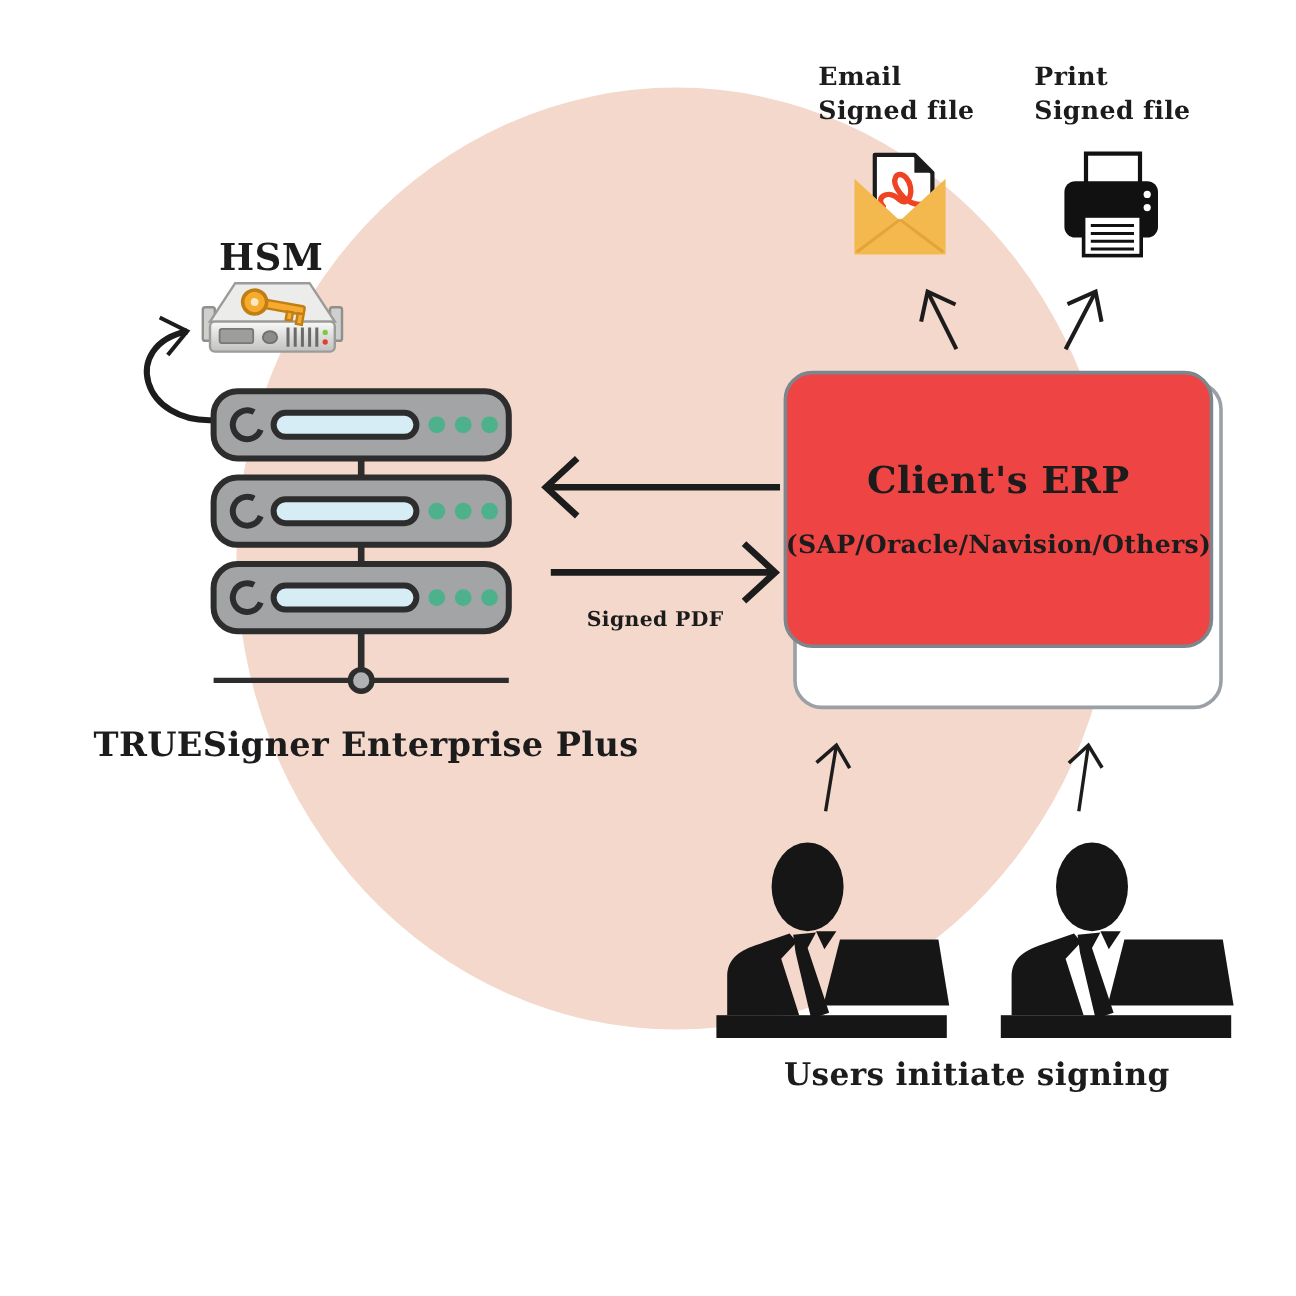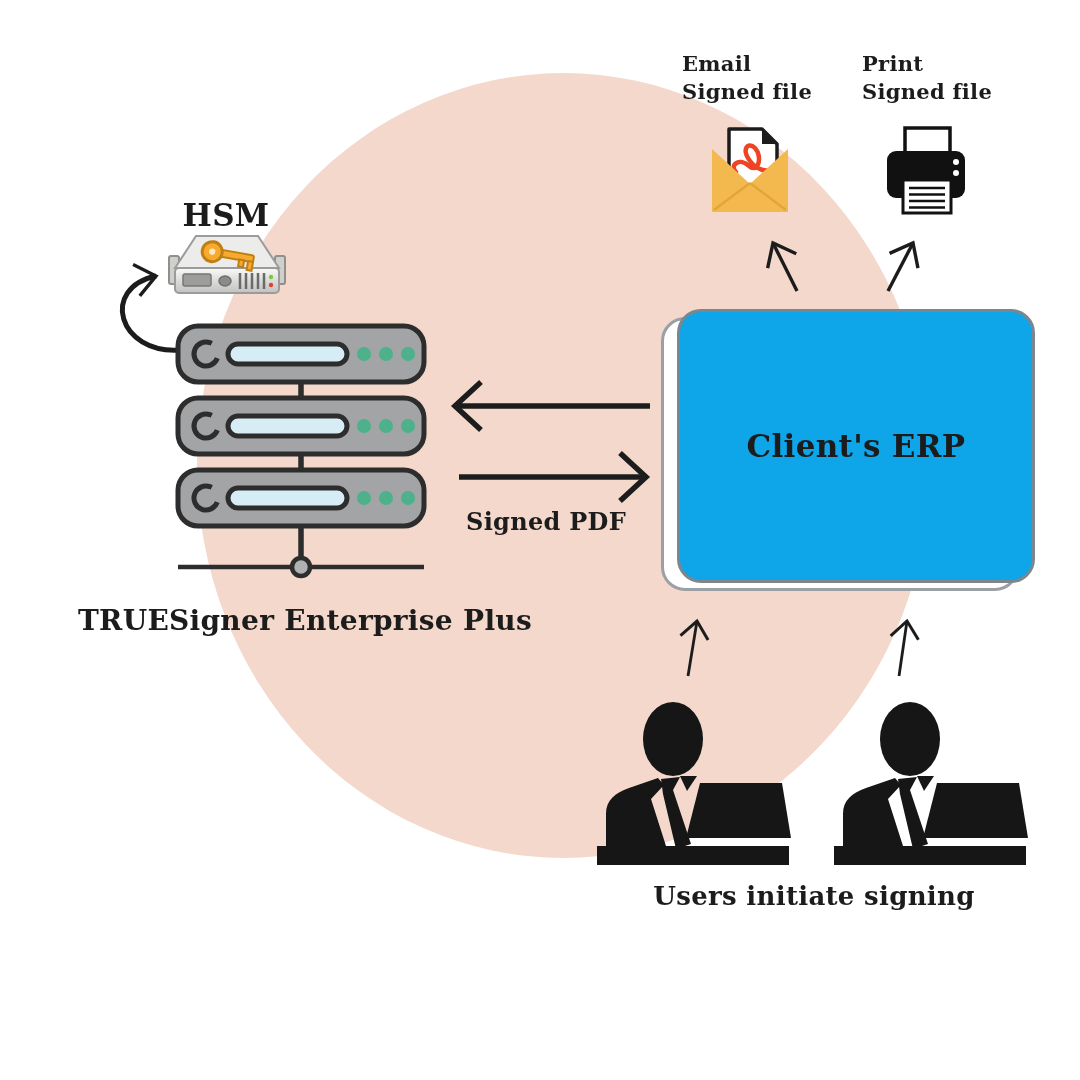--- a/index.html
+++ b/index.html
@@ -14,54 +14,54 @@
     border-radius:50%; background:#f3d8cb;
   }
   
   .lbl {
     position:absolute; transform:translateX(-50%);
     font-weight:700; color:#1c1c1c; white-space:nowrap; 
     letter-spacing:0.3px;
   }
   .lbl-hsm        { left:226px; top:197px; font-size:31px; }
   .lbl-initiate   { left:551px; top:344px; font-size:23px; }
-  .lbl-signedpdf  { left:546px; top:507px; font-size:24px; }
+  .lbl-signedpdf  { left:546px; top:507px; font-size:17px; }
   .lbl-ts1        { left:305px; top:604px; font-size:28px; }
   .lbl-ts2        { left:306px; top:651px; font-size:27px; }
   .lbl-email      { left:747px; top:50px;  font-size:21px; line-height:28px; }
   .lbl-print      { left:927px; top:50px;  font-size:21px; line-height:28px; }
   .lbl-users      { left:814px; top:881px; font-size:26px; }
   
   .erp-shadow {
     position:absolute; left:661px; top:317px; width:358px; height:274px;
     border:3px solid #9aa0a6; border-radius:24px; background:#ffffff;
     box-sizing:border-box;
   }
   .erp-box {
-    position:absolute; left:653px; top:309px; width:358px; height:274px;
-    border:3px solid #7d868d; border-radius:24px; background:#0ea5e9;
+    position:absolute; left:653px; top:309px; width:358px; height:231px;
+    border:3px solid #7d868d; border-radius:24px; background:#ef4444;
     box-sizing:border-box;
     display:flex; flex-direction:column; align-items:center; justify-content:center;
     gap:22px;
-    margin-left:24px;
   }
   .erp-title    { font-weight:700; font-size:31px; color:#1c1c1c; letter-spacing:0.3px; }
   .erp-subtitle { font-weight:700; font-size:21px; color:#1c1c1c; letter-spacing:0.2px; }
   svg.overlay { position:absolute; left:0; top:0; }
 </style>
 </head>
 <body>
 
 <div id="canvas">
 
   <div class="bg-circle"></div>
 
   <div class="erp-shadow"></div>
   <div class="erp-box">
     <div class="erp-title">Client's ERP</div>
+    <div class="erp-subtitle">(SAP/Oracle/Navision/Others)</div>
   </div>
 
   <svg class="overlay" width="1080" height="1080" viewBox="0 0 1080 1080">
     <defs>
       <marker id="mBig" viewBox="0 0 40 60" refX="32" refY="30" markerWidth="40" markerHeight="60" orient="auto" markerUnits="userSpaceOnUse">
         <path d="M 6 6 L 32 30 L 6 54" fill="none" stroke="#1c1c1c" stroke-width="5.5"></path>
       </marker>
       <marker id="mMed" viewBox="0 0 30 40" refX="24" refY="20" markerWidth="30" markerHeight="40" orient="auto" markerUnits="userSpaceOnUse">
         <path d="M 4 4 L 24 20 L 4 36" fill="none" stroke="#1c1c1c" stroke-width="3.4"></path>
       </marker>

